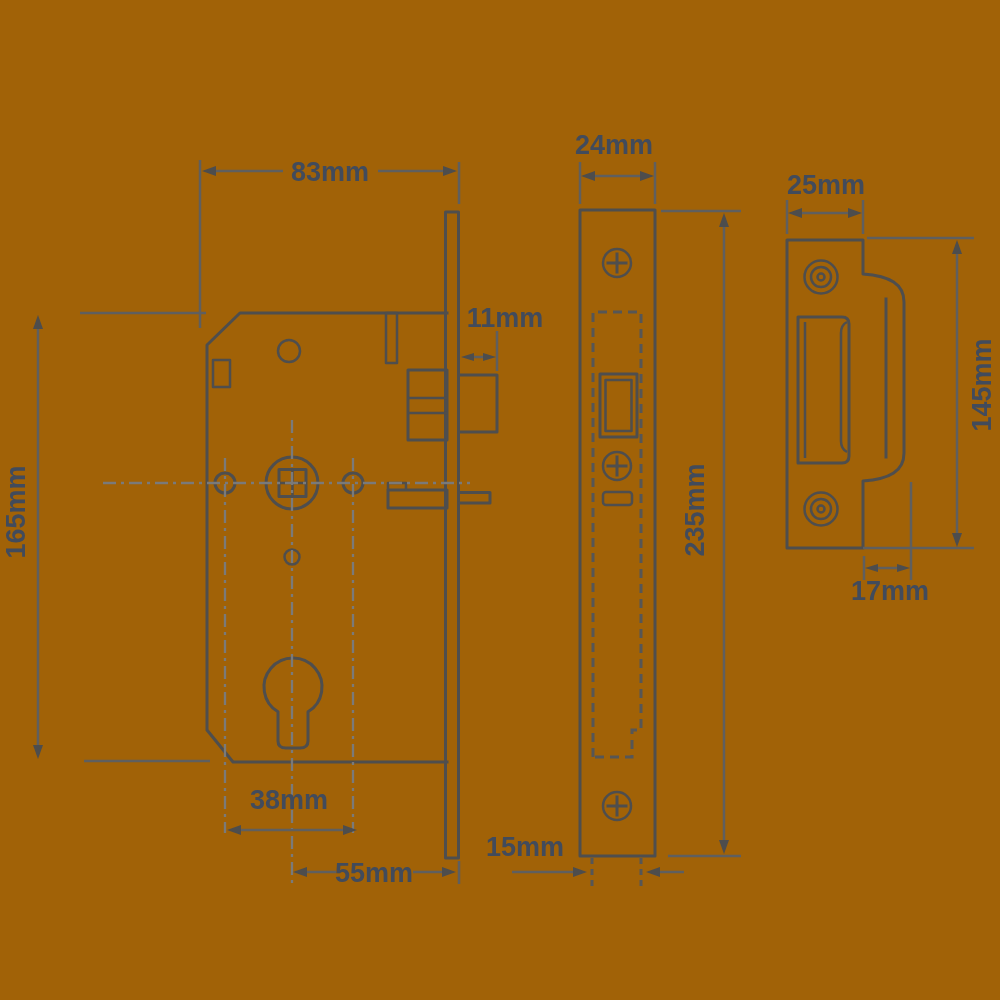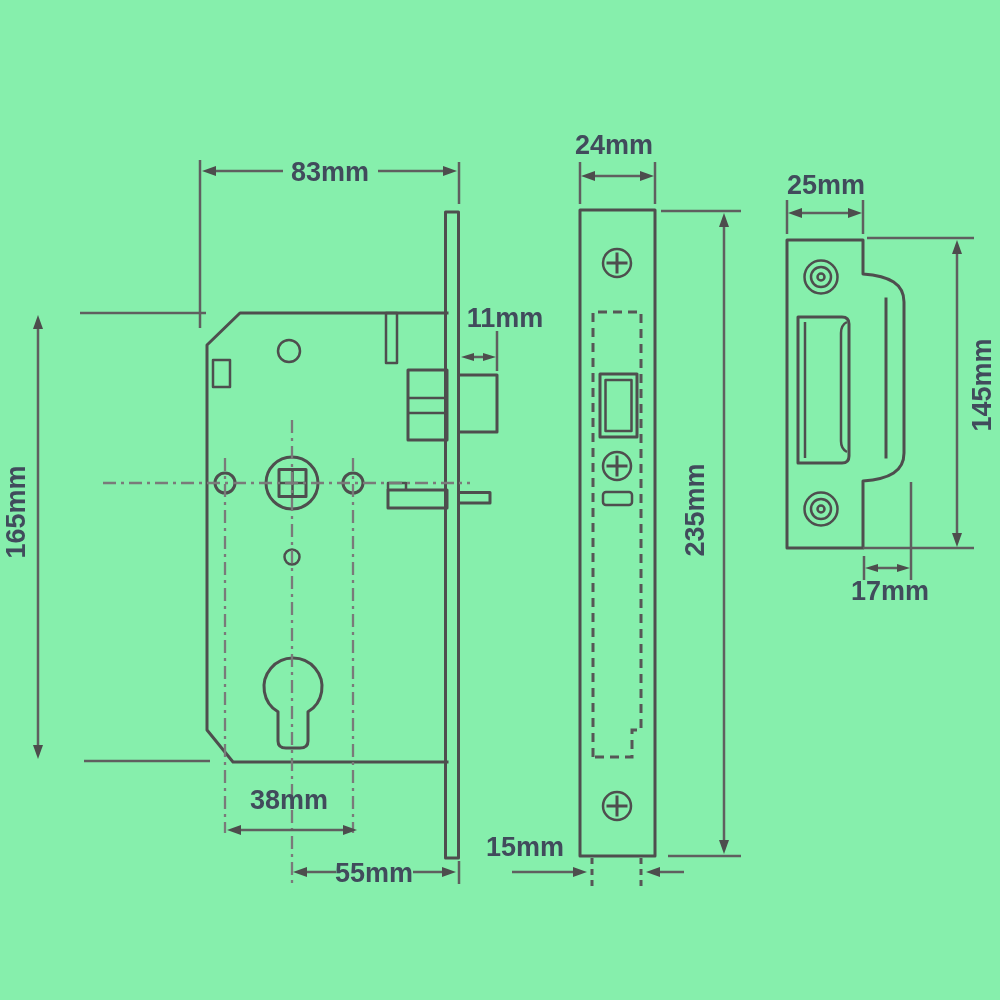--- a/index.html
+++ b/index.html
@@ -1,16 +1,16 @@
 <!DOCTYPE html>
 <html><head>
 <meta charset="utf-8">
 <style>
   html,body{margin:0;padding:0;background:#ffffff;}
-  .canvas{position:relative;width:1000px;height:1000px;background:#86efac;overflow:hidden;
+  .canvas{position:relative;width:1000px;height:1000px;background:#a16207;overflow:hidden;
           font-family:"Liberation Sans", sans-serif;}
   svg{display:block;}
   .part{fill:none;stroke:#4e4e4e;stroke-width:3;stroke-linejoin:round;stroke-linecap:square;}
   .part-thin{fill:none;stroke:#4e4e4e;stroke-width:2.5;stroke-linejoin:round;}
   .dim{fill:none;stroke:#5f5f5f;stroke-width:2.5;stroke-linecap:butt;}
   .ext{fill:none;stroke:#5f5f5f;stroke-width:2.5;}
   .arrow{fill:#4d4d4d;stroke:none;}
   .cline{fill:none;stroke:#7a7a7a;stroke-width:2.3;stroke-dasharray:13 5 3 5;}
   .dashed{fill:none;stroke:#565656;stroke-width:3;stroke-dasharray:9 6;}
   .dashed2{fill:none;stroke:#565656;stroke-width:3;stroke-dasharray:6 5;}

